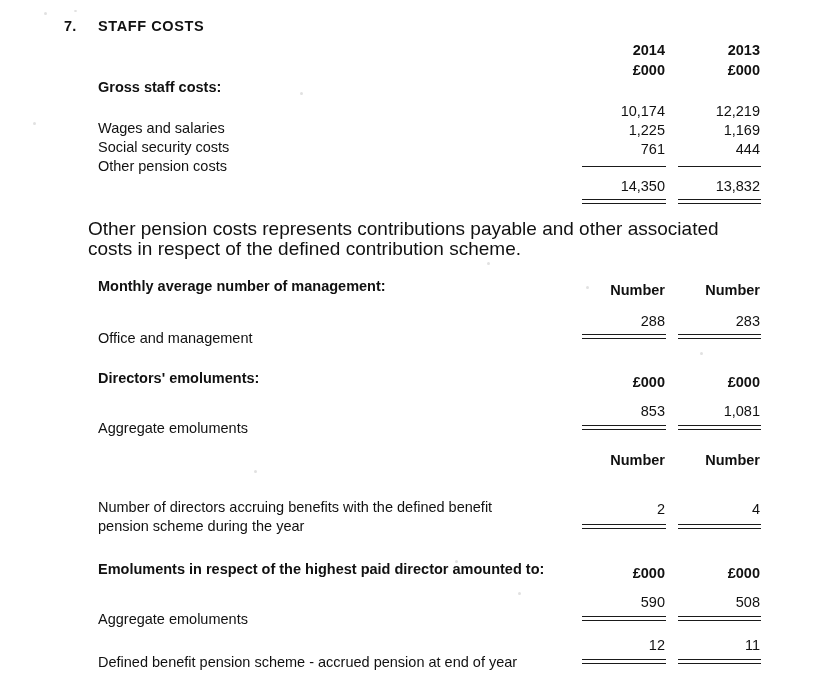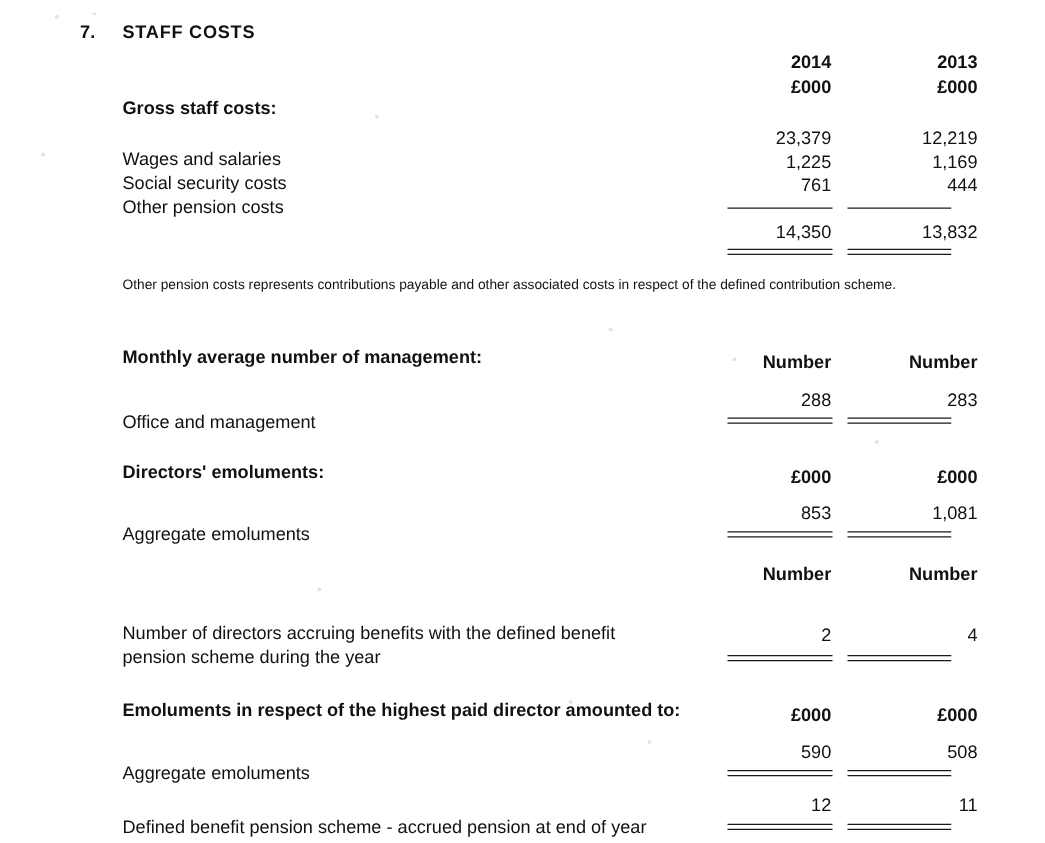--- a/index.html
+++ b/index.html
@@ -56,29 +56,29 @@
   .row.bold .label { font-weight: bold; }
 
   .col-a, .col-b {
     position: absolute;
     top: 0;
     text-align: right;
     font-size: 14.5px;
   }
   
   .col-a { left: 472px; width: 95px; }
-  .col-b { left: 567px; width: 95px; padding-left: 22px; }
+  .col-b { left: 567px; width: 95px; }
   .hdr .col-a, .hdr .col-b { font-weight: bold; }
 
   
   .para {
     position: absolute;
-    left: 98px;
+    left: 88px;
     width: 660px;
-    font-size: 11px;
+    font-size: 19px;
     line-height: 19.5px;
   }
 
   
   .rule {
     position: absolute;
     height: 0;
     border-top: 1.6px solid #1a1a1a;
   }
   .rule.dbl {
@@ -122,21 +122,21 @@
   </div>
 
   <div class="row bold hdr" style="top:61px;">
     <span class="label">Gross staff costs:</span>
     <span class="col-a">£000</span>
     <span class="col-b">£000</span>
   </div>
 
   <div class="row" style="top:102px;">
     <span class="label">Wages and salaries</span>
-    <span class="col-a">23,379</span>
+    <span class="col-a">10,174</span>
     <span class="col-b">12,219</span>
   </div>
   <div class="row" style="top:121px;">
     <span class="label">Social security costs</span>
     <span class="col-a">1,225</span>
     <span class="col-b">1,169</span>
   </div>
   <div class="row" style="top:140px;">
     <span class="label">Other pension costs</span>
     <span class="col-a">761</span>

